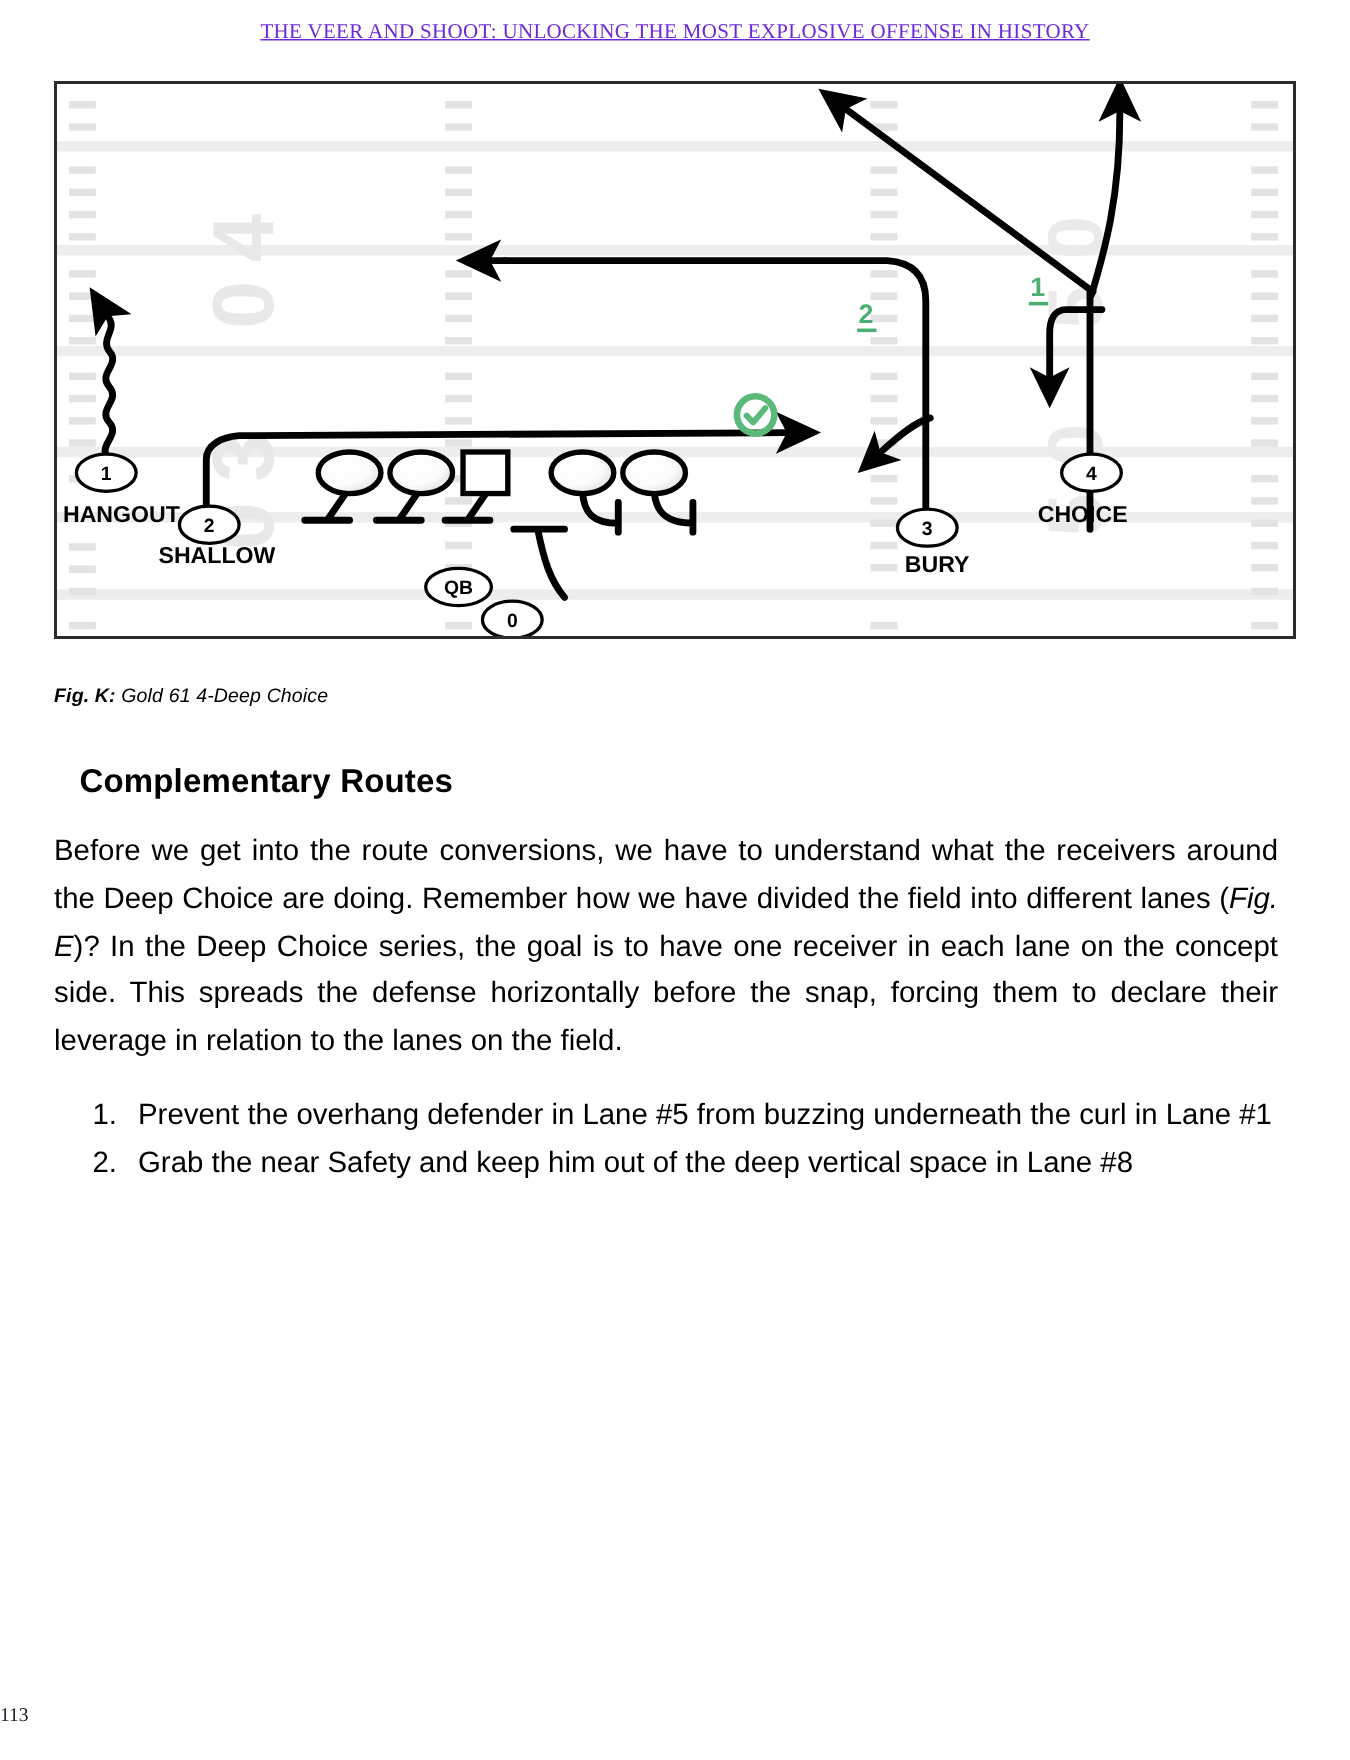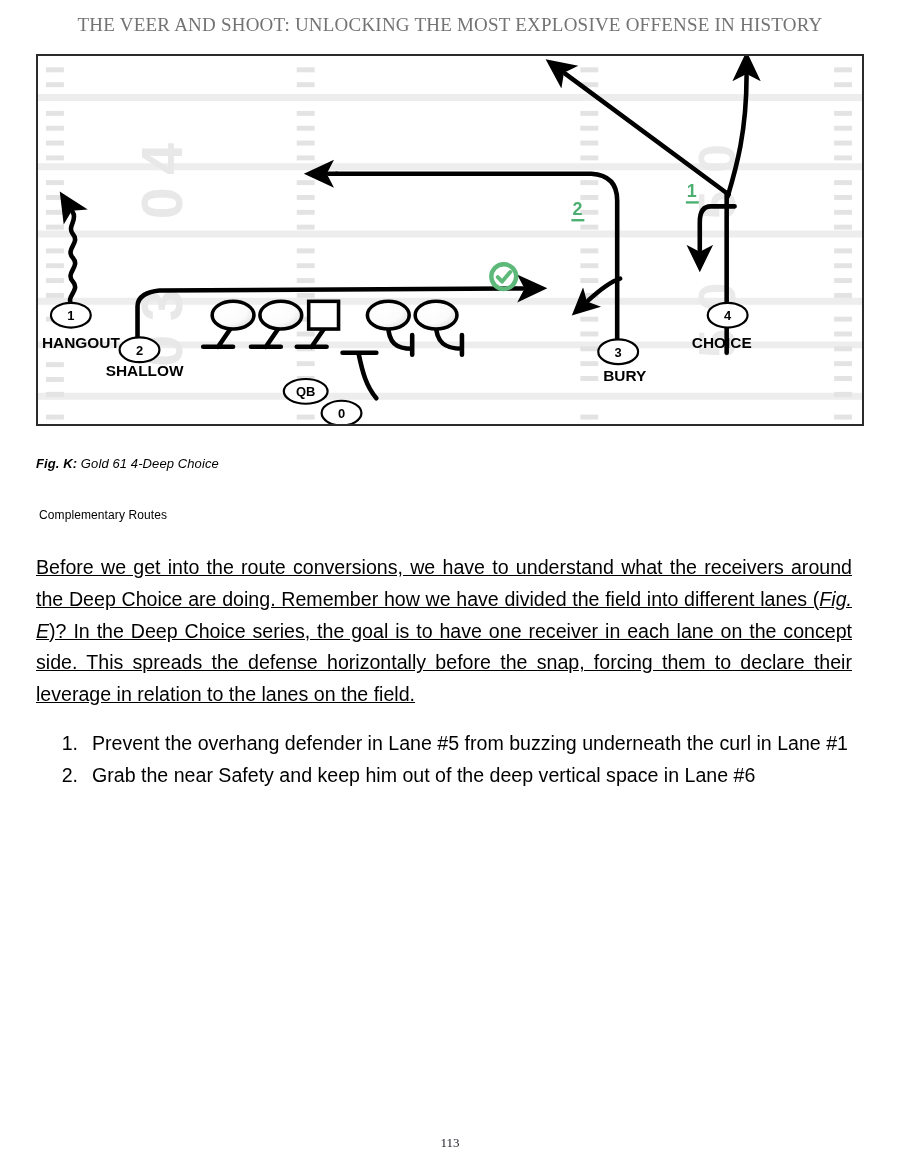--- a/index.html
+++ b/index.html
@@ -17,24 +17,25 @@
     position:relative;
     box-sizing:border-box;
   }
 
   
   .running-head{
     position:absolute;
     top:14px;left:0;width:900px;
     text-align:center;
     font-family:"Liberation Serif", serif;
-    font-size:19px;
+    font-size:14px;
     letter-spacing:.22px;
-    color:#737373;
+    color:#6d28d9;
     white-space:nowrap;
+    text-decoration:underline;
   }
 
   
   .figure{
     position:absolute;
     left:36px;top:54px;
     width:828px;height:372px;
     border:2.5px solid #2b2b2b;
     background:#ffffff;
     box-sizing:border-box;
@@ -48,37 +49,37 @@
     left:36px;top:456px;
     font-size:13px;
     font-style:italic;
     letter-spacing:.1px;
   }
   .caption .figk{font-weight:bold;}
 
   
   .subhead{
     position:absolute;
-    left:39px;top:508px;
-    font-size:12px;
-    font-weight:normal;
+    left:53px;top:508px;
+    font-size:22px;
+    font-weight:bold;
     letter-spacing:.1px;
   }
 
   
   .body{
     position:absolute;
     left:36px;top:552px;
     width:832px;
     font-size:19.6px;
     line-height:31.8px;
     text-align:justify;
     color:#000;
   }
-  .body p{margin:0 16px 17px 0;text-decoration:underline;}
+  .body p{margin:0 16px 17px 0;}
   .body p.last{margin-bottom:0;}
   .body i{font-style:italic;}
   .body b{font-weight:bold;}
 
   ol.points{
     margin:0 0 17px 0;
     padding-left:46px;
     list-style:none;
     counter-reset:pt;
   }
@@ -95,21 +96,21 @@
     left:-28px;
     width:24px;
     text-align:right;
     font-variant-numeric:tabular-nums;
   }
 
   
   .folio{
     position:absolute;
     bottom:22px;left:0;width:900px;
-    text-align:center;
+    text-align:left;
     font-family:"Liberation Serif", serif;
     font-size:13px;
     color:#1a1a24;
   }
 </style>
 </head>
 <body>
 
 <div class="page">
 
@@ -336,20 +337,20 @@
 
   <div class="subhead">Complementary Routes</div>
 
   <div class="body">
 
     <p><span>Before we get into the route conversions, we have to understand what the receivers around the Deep Choice are doing. Remember how we have divided the field into different lanes (</span><i>Fig. E</i><span>)? In the Deep Choice series, the goal is to have one receiver in each lane on the concept side. This spreads the defense horizontally before the snap, forcing them to declare their leverage in relation to the lanes on the field.</span></p>
 
 
     <ol class="points">
       <li>Prevent the overhang defender in Lane #5 from buzzing underneath the curl in Lane #1</li>
-      <li>Grab the near Safety and keep him out of the deep vertical space in Lane #6</li>
+      <li>Grab the near Safety and keep him out of the deep vertical space in Lane #8</li>
     </ol>
 
   </div>
 
   <div class="folio">113</div>
 
 </div>
 
 </body></html>

